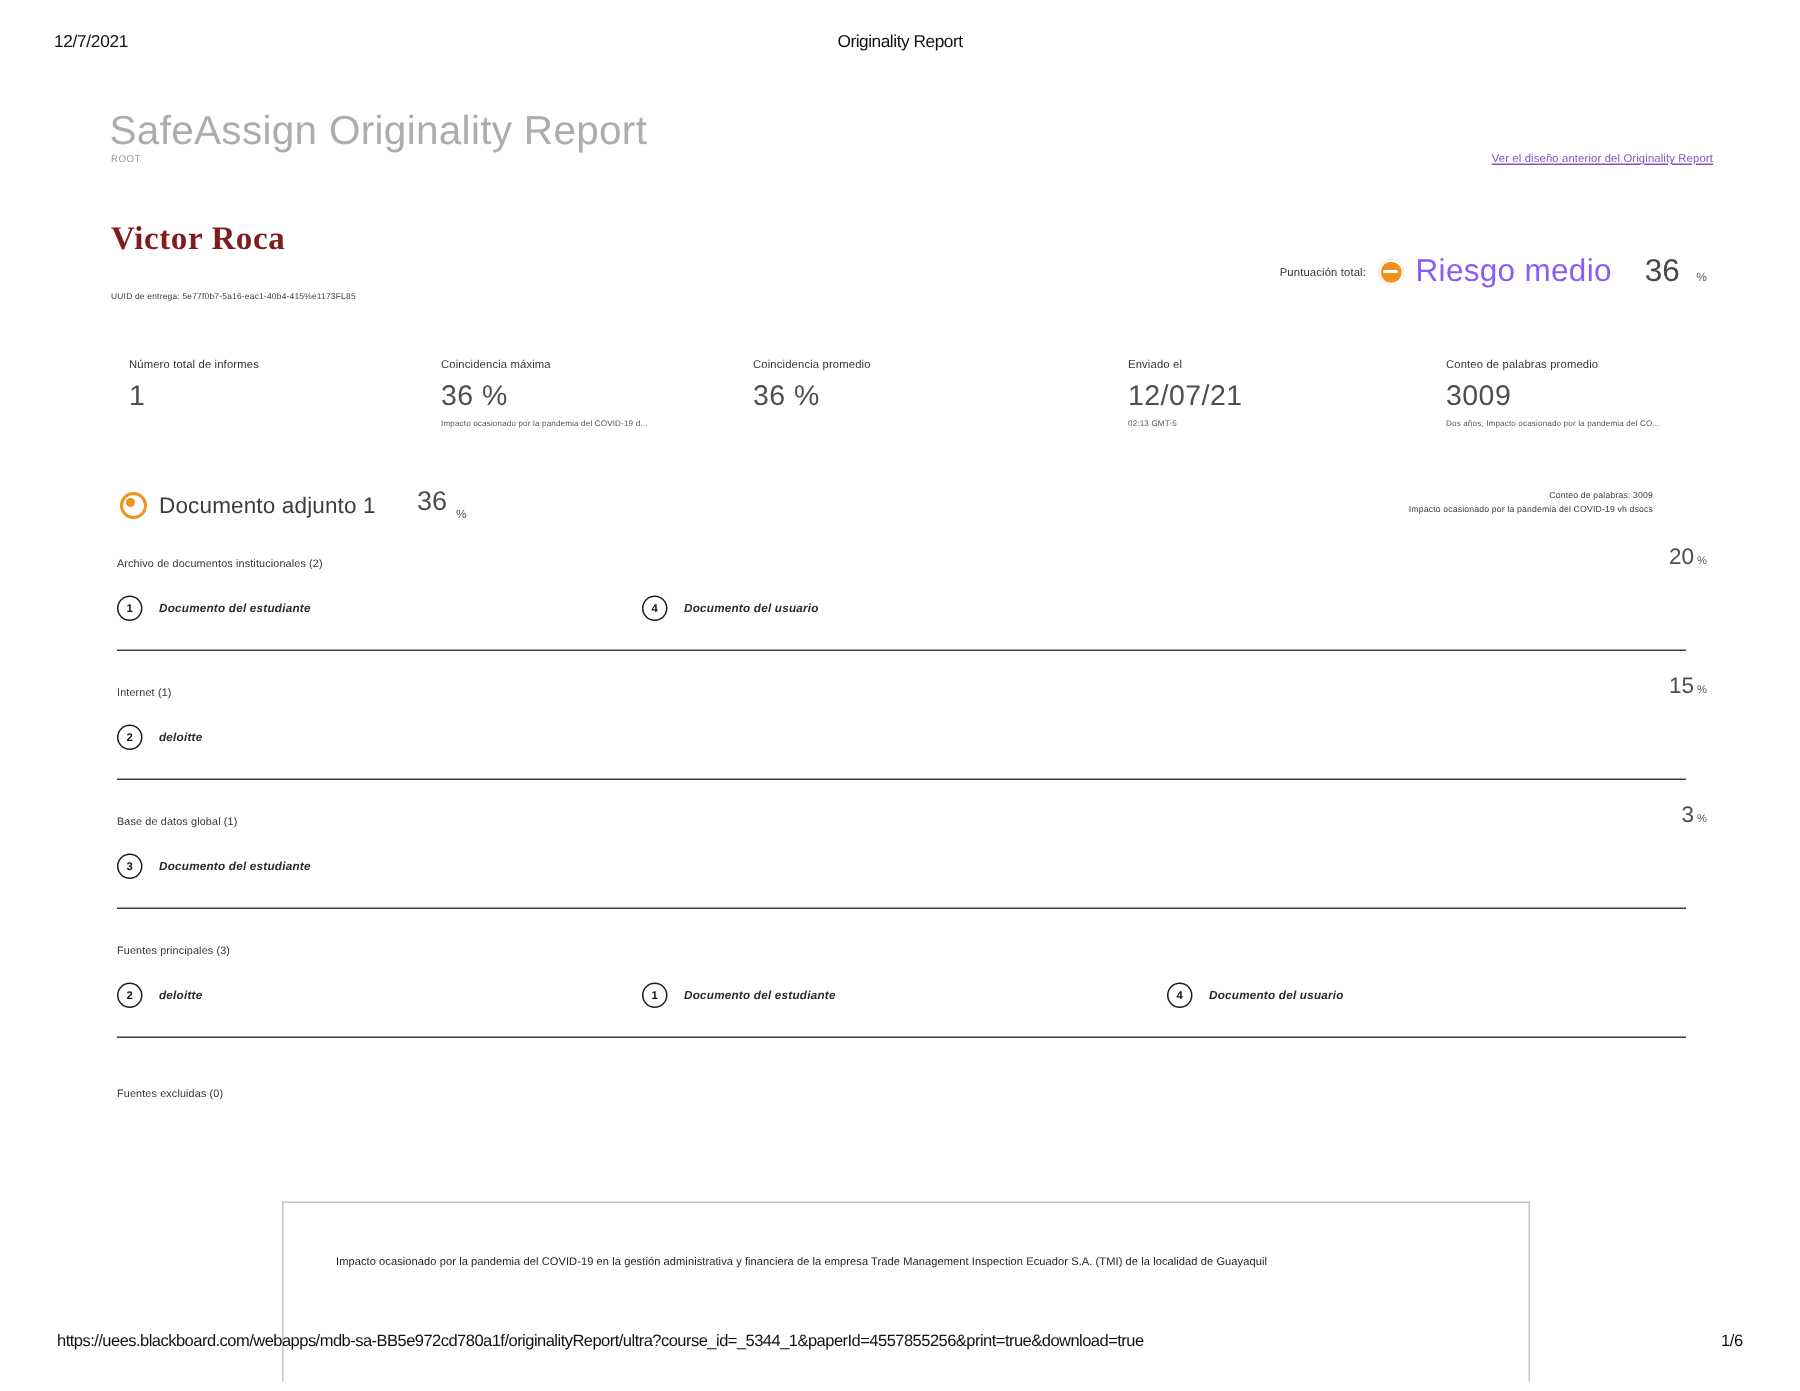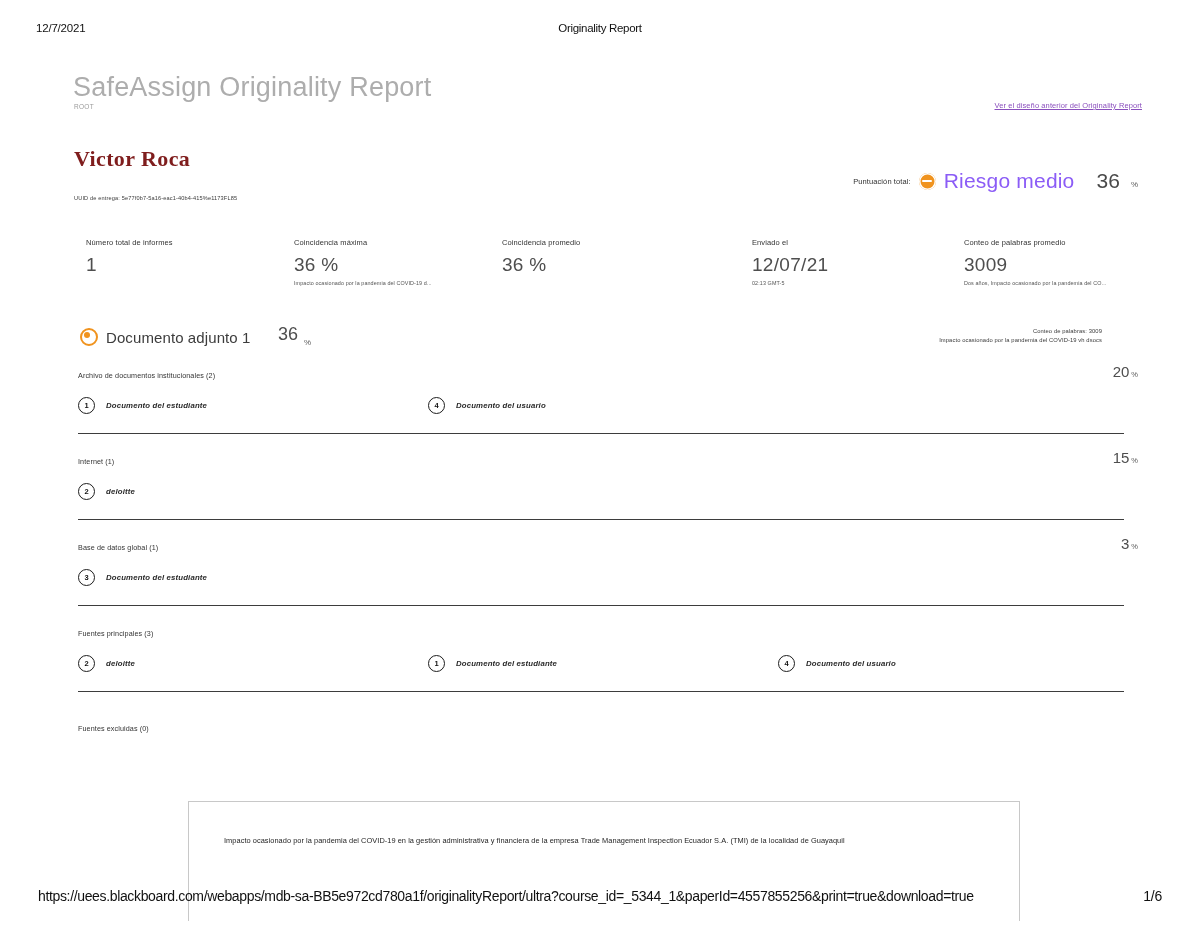--- a/index.html
+++ b/index.html
@@ -371,21 +371,21 @@
     letter-spacing: 0.05px;
   }
 
   
   .print-footer {
     position: absolute;
     left: 0;
     top: 888px;
     width: 1200px;
     height: 18px;
-    font-size: 14px;
+    font-size: 11px;
     color: #111;
   }
   .print-footer .pf-url {
     position: absolute;
     left: 38px;
     top: 0;
     letter-spacing: -0.35px;
     white-space: nowrap;
   }
   .print-footer .pf-page {

